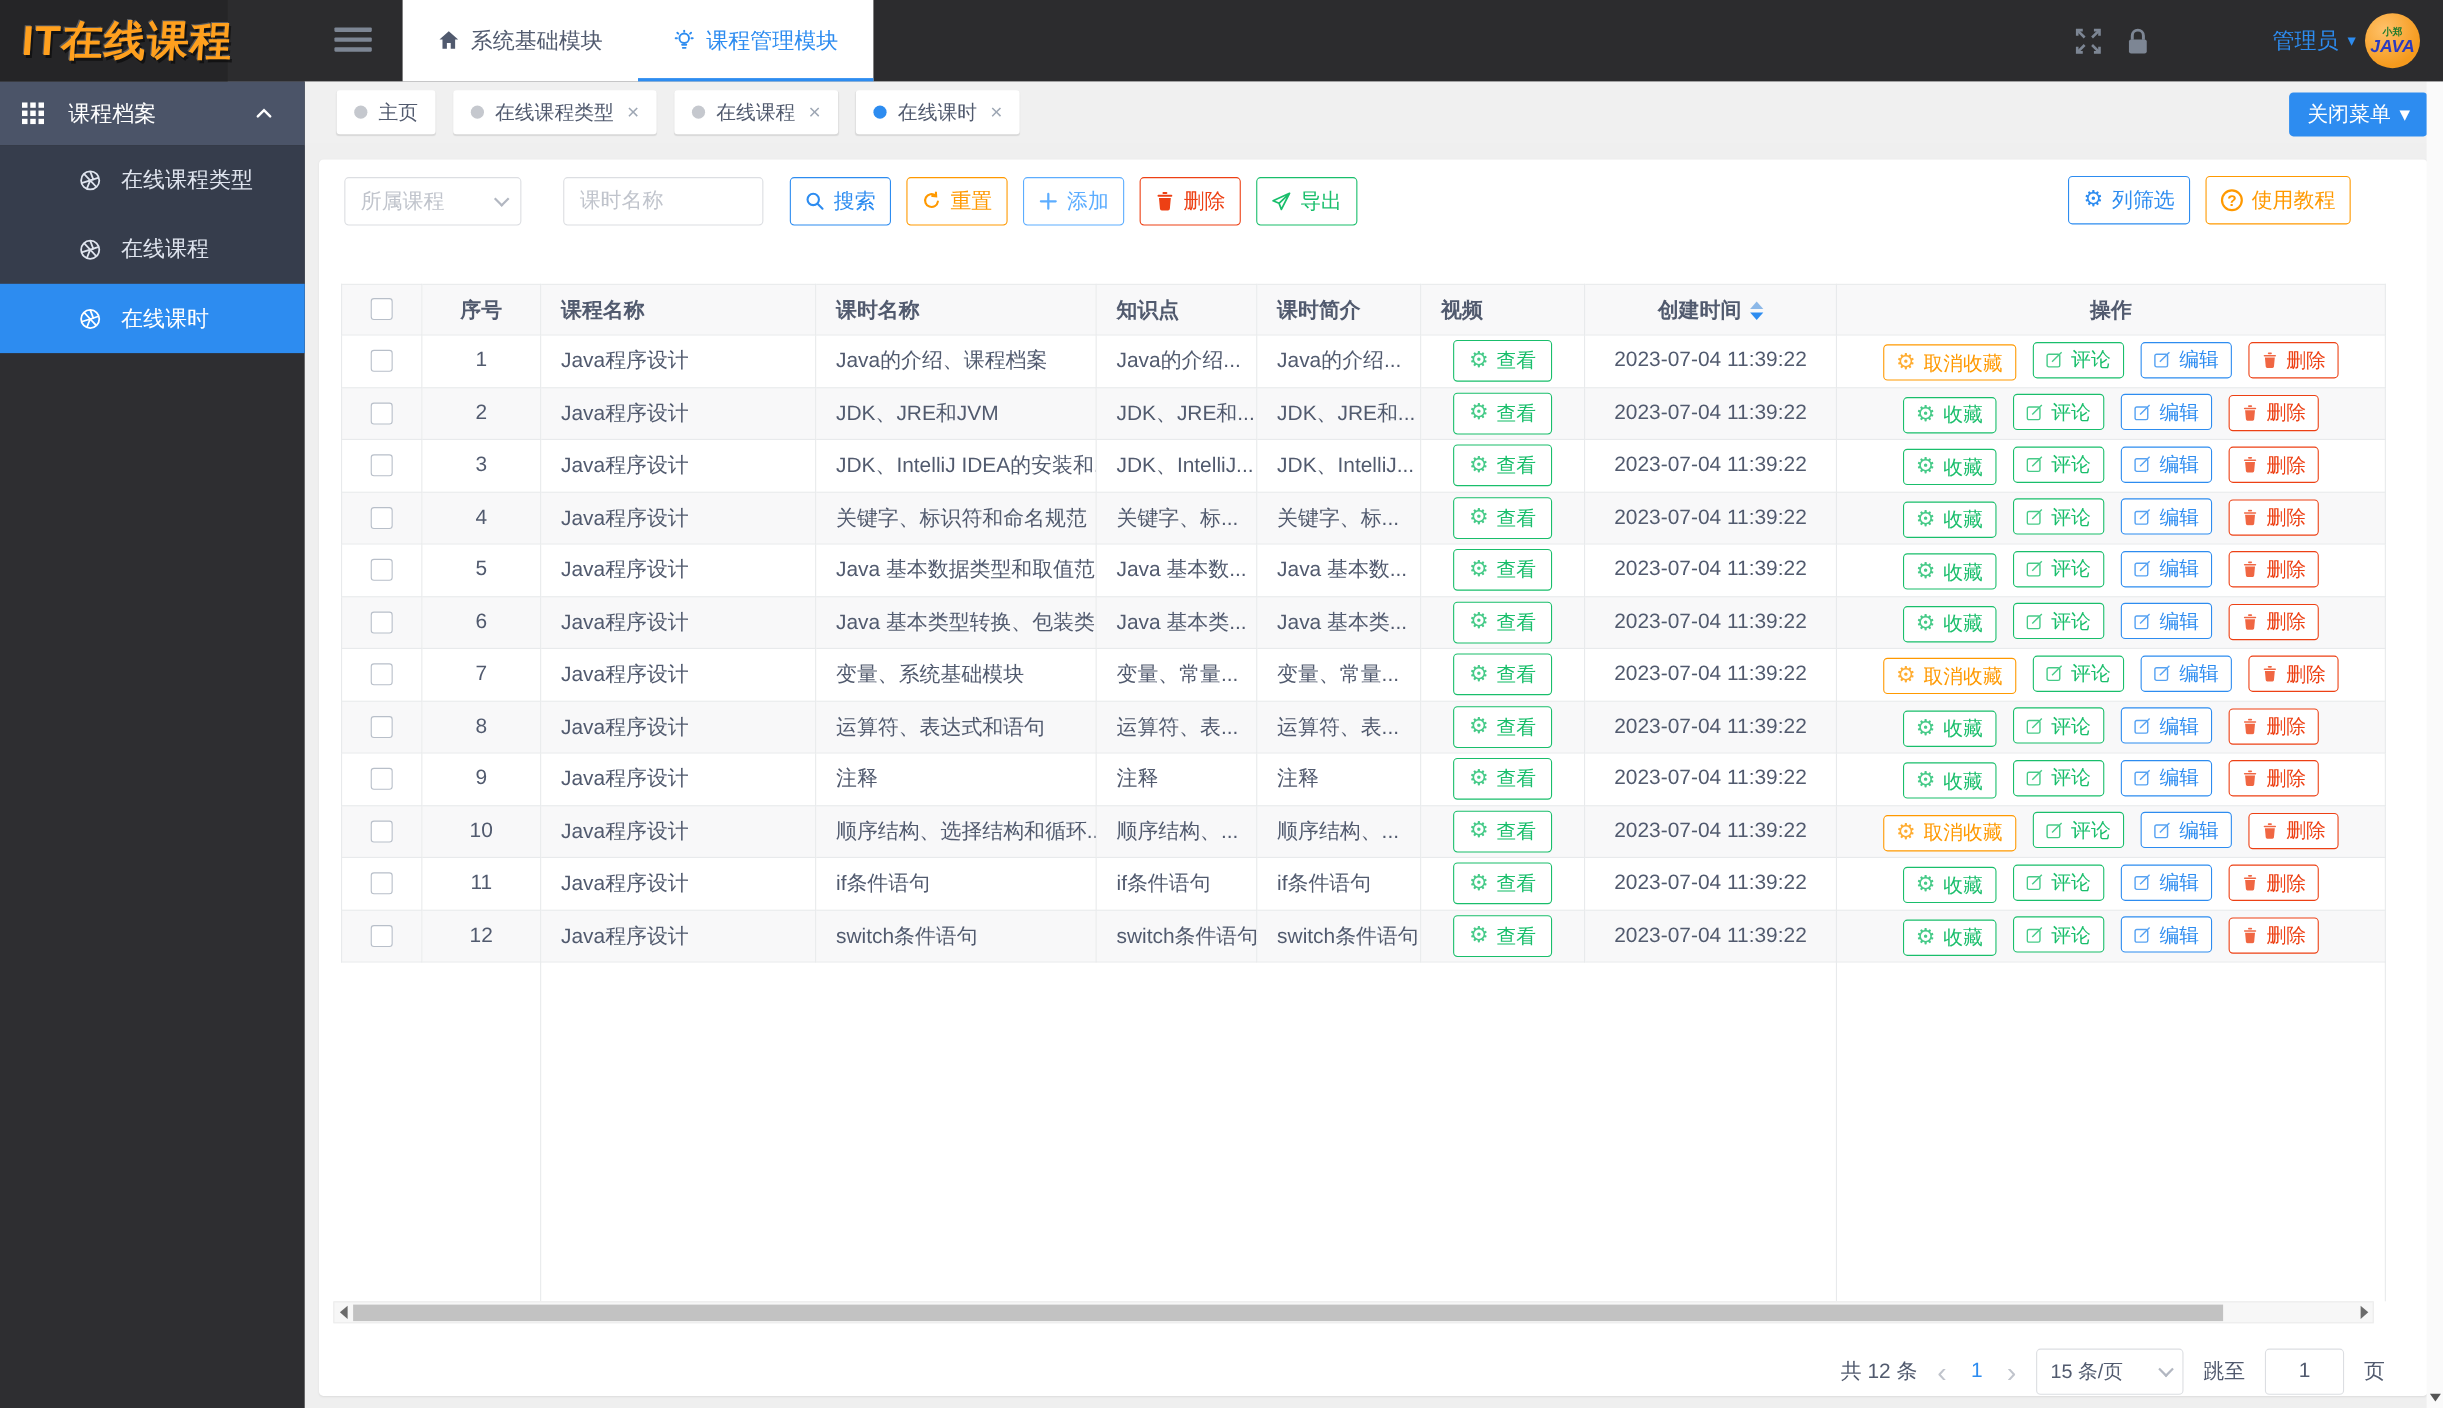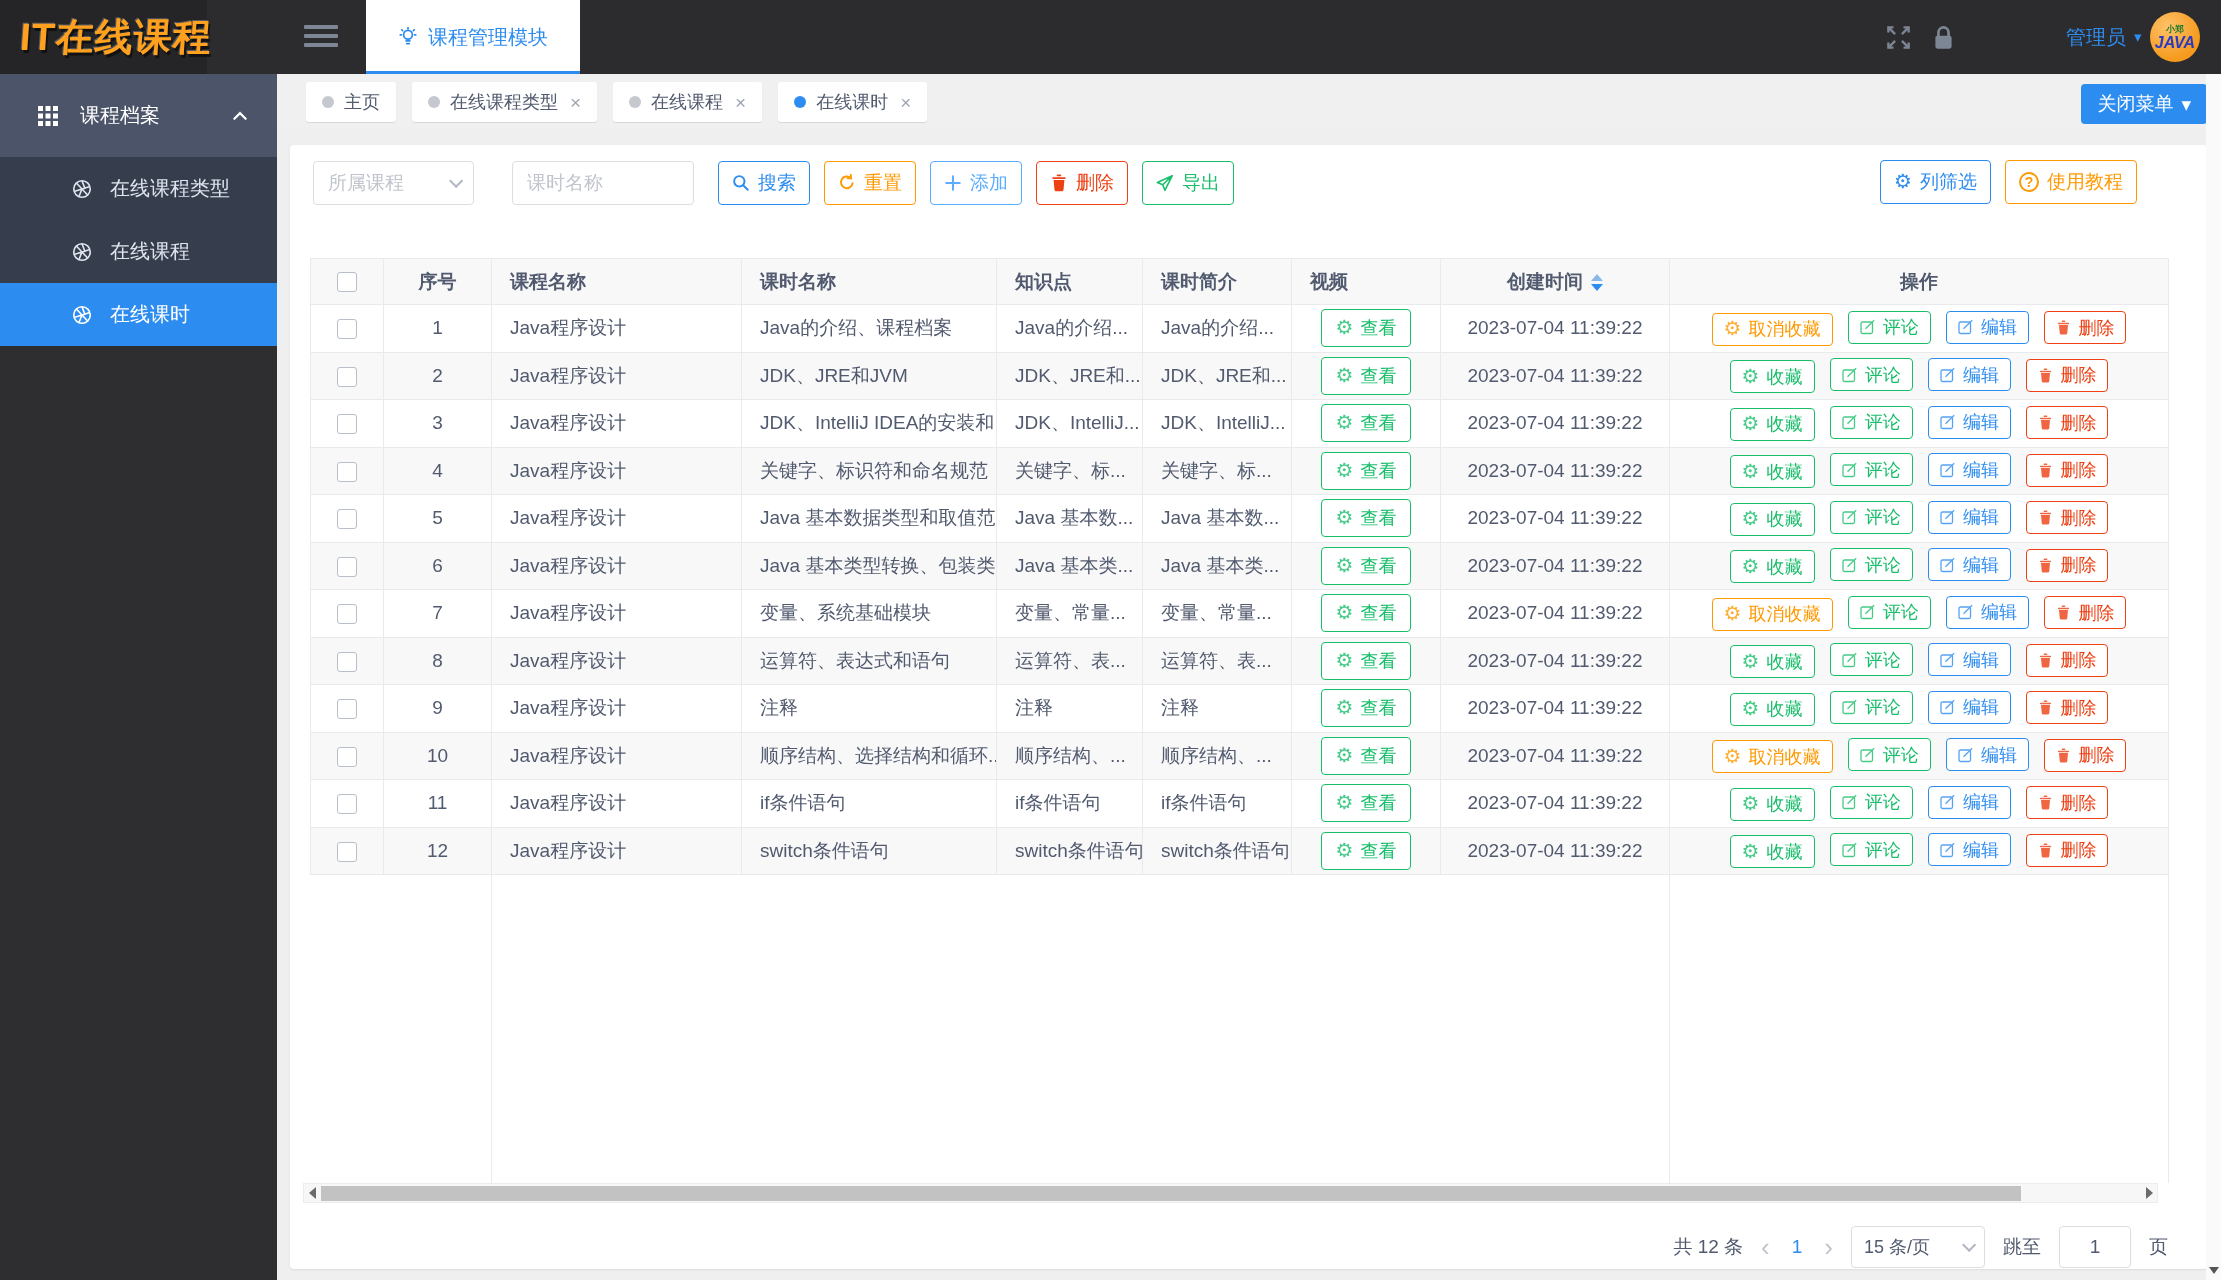--- a/index.html
+++ b/index.html
@@ -25,21 +25,21 @@
   .user-name { color:#2d8cf0; font-size:20px; }
   .user-caret { color:#2d8cf0; font-size:15px; }
   .avatar { position:absolute; left:2150px; top:12px; width:50px; height:50px; border-radius:50%;
             background:radial-gradient(circle at 35% 30%, #ffc169, #f59a1d 70%); display:flex; flex-direction:column;
             align-items:center; justify-content:center; overflow:hidden; cursor:pointer; }
   .avatar .l1 { font-size:9px; color:#1d7a2c; font-weight:bold; line-height:10px; }
   .avatar .l2 { font-size:16px; font-weight:900; font-style:italic; color:#2b3bc0; line-height:17px; }
 
   
   .sidebar { position:absolute; left:0; top:74px; width:277px; height:1206px; background:#2e2e31; z-index:20; }
-  .side-group-hd { height:83px; background:#4b5468; color:#fff; display:flex; align-items:center; padding:0 28px 0 38px; font-size:20px; cursor:pointer; }
+  .side-group-hd { height:58px; background:#4b5468; color:#fff; display:flex; align-items:center; padding:0 28px 0 20px; font-size:20px; cursor:pointer; }
   .side-group-hd .gh-label { margin-left:22px; flex:1; }
   .side-items { background:#363d4c; }
   .side-item { height:63px; display:flex; align-items:center; padding-left:72px; font-size:20px; color:#dfe4ee; cursor:pointer; }
   .side-item .si-label { margin-left:18px; }
   .side-item.active { background:#2d8cf0; color:#fff; }
 
   
   .chipbar { position:absolute; left:277px; top:74px; width:1944px; height:56px; background:#f0f0f0; display:flex; align-items:center; padding-left:29px; }
   .chips { display:flex; gap:16px; align-items:center; }
   .chip { height:40px; background:#fff; border-radius:3px; box-shadow:0 1px 1px rgba(0,0,0,.1); display:flex; align-items:center; padding:0 16px; font-size:18px; color:#515a6e; cursor:pointer; white-space:nowrap; }
@@ -134,20 +134,26 @@
   <div class="logo-block">
     <span class="logo-text">IT在线课程</span>
   </div>
   <div class="hamburger">
       <span></span>
       <span></span>
       <span></span>
     </div>
 
   <div class="module-tabs">
+    <div class="mtab">
+      <svg width="20" height="20" viewBox="0 0 16 16" fill="#515a6e">
+          <path d="M8 1.2 14.8 7.2 H12.6 V13.8 H9.4 V9.6 H6.6 V13.8 H3.4 V7.2 H1.2 Z"></path>
+        </svg>
+      <span>系统基础模块</span>
+    </div>
     <div class="mtab active">
       <svg width="20" height="20" viewBox="0 0 16 16" fill="none" stroke="#2d8cf0" stroke-width="1.4" stroke-linecap="round">
           <circle cx="8" cy="6.2" r="3.5"></circle>
           <path d="M6.5 11h3 M7 13.2h2 M8 0.5v0.9 M3 2.2l0.7 0.7 M13 2.2l-0.7 0.7 M1.8 6.2h0.9 M13.3 6.2h0.9"></path>
         </svg>
       <span>课程管理模块</span>
     </div>
   </div>
 
   <span class="hdr-icon hdr-fullscreen">

